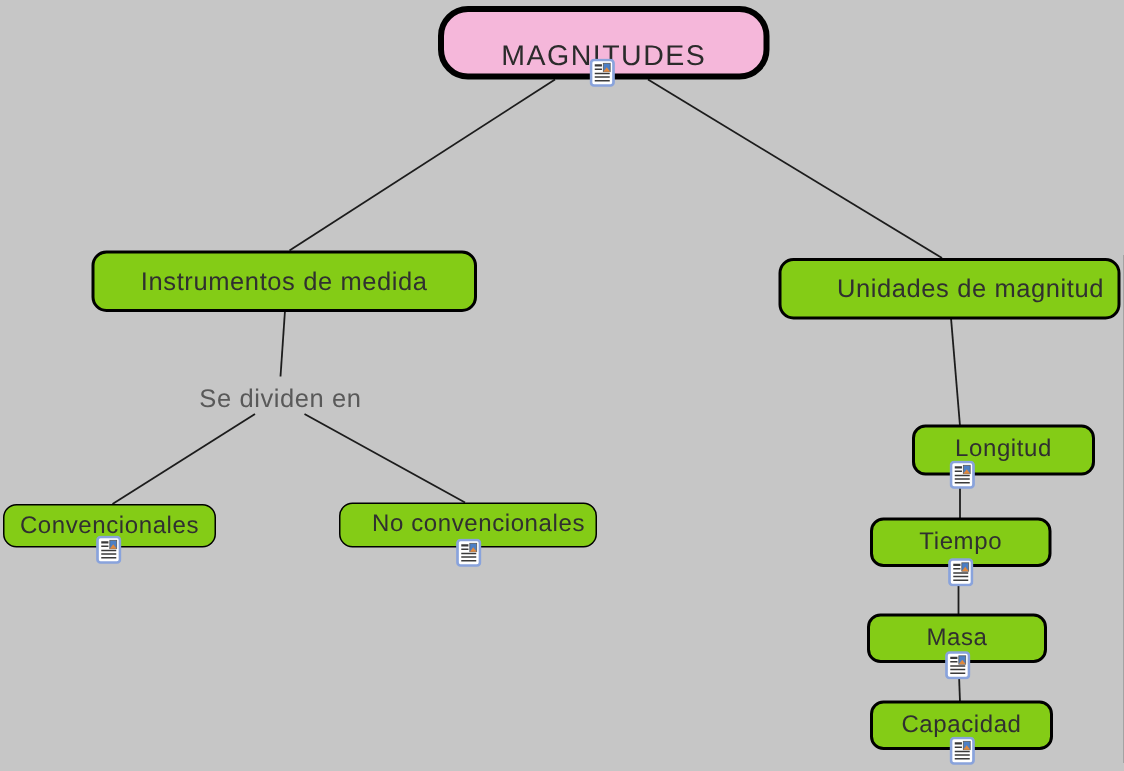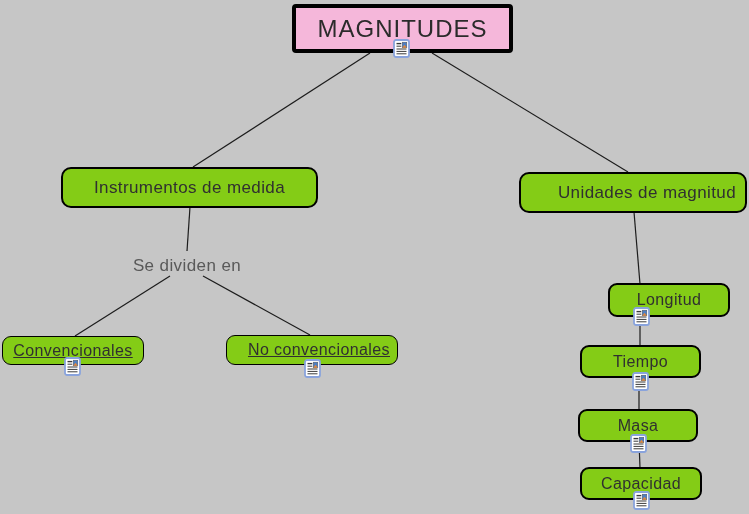--- a/index.html
+++ b/index.html
@@ -20,31 +20,32 @@
     border-radius:9px;
     color:#303030;
     font-size:16px;
     letter-spacing:0.4px;
     white-space:nowrap;
     z-index:2;
   }
   .node.root{
     background:#F5B7DA;
     border-width:4px;
-    border-radius:4px;
-    font-size:24px;
+    border-radius:20px;
+    font-size:19px;
     letter-spacing:1px;
     color:#2b2b2b;
+    align-items:flex-end;
   }
   .node.level1{
     border-width:2.5px;
     border-radius:10px;
     font-size:17px;
   }
-  .node.thin{border-width:1.5px;text-decoration:underline;}
+  .node.thin{border-width:1.5px;}
   .phrase{
     position:absolute;
     color:#595959;
     font-size:17px;
     letter-spacing:0.4px;
     text-align:center;
     white-space:nowrap;
     z-index:2;
   }
   .res-icon{position:absolute;width:17px;height:19px;z-index:3;cursor:pointer;}

